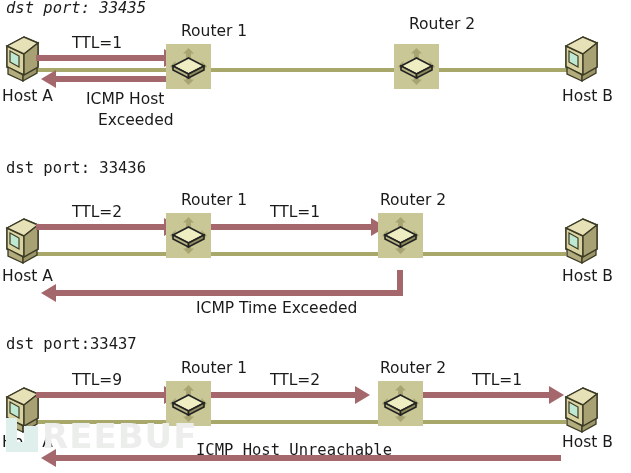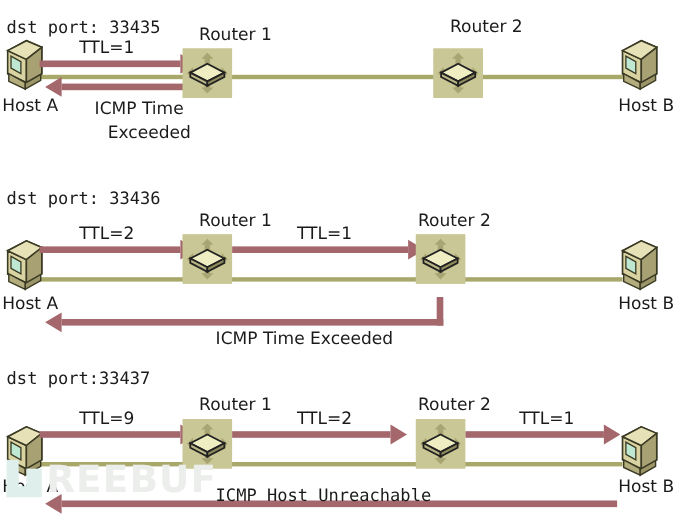--- a/index.html
+++ b/index.html
@@ -45,21 +45,21 @@
   .router{position:absolute;width:45px;height:45px;background:#c9c795;}
   .router svg{display:block;}
 </style>
 </head>
 <body>
 
 <div class="stage">
 
   <div>
 
-    <div class="lbl mono t16" style="left:6px;top:17px;">dst port: 33435</div>
+    <div class="lbl mono t16" style="left:6px;top:0;font-style:italic;">dst port: 33435</div>
 
     <div class="lbl sans t16" style="left:181px;top:23px;">Router 1</div>
 
     <div class="lbl sans t16" style="left:409px;top:16px;">Router 2</div>
 
     <div class="wire" style="left:36px;top:68px;width:560px;"></div>
 
     <div class="host" style="left:4px;top:34px;">
       <svg width="38" height="50" viewBox="0 0 38 50">
         <polygon points="3,12 20,3 34,9 34,33 20,41 3,33" fill="#bdb684" stroke="#3b3a24" stroke-width="1.4"></polygon>
@@ -72,21 +72,21 @@
       </svg>
     </div>
     <div class="lbl sans t16" style="left:2px;top:88px;">Host A</div>
 
     <div class="lbl sans t16" style="left:72px;top:35px;">TTL=1</div>
     <div class="abody" style="left:36px;top:55px;width:128px;"></div>
     <div class="ahead r" style="left:164px;top:49px;"></div>
 
     <div class="abody" style="left:56px;top:76px;width:116px;"></div>
     <div class="ahead l" style="left:41px;top:70px;"></div>
-    <div class="lbl sans t16" style="left:86px;top:91px;">ICMP Time</div>
+    <div class="lbl sans t16" style="left:86px;top:91px;">ICMP Host</div>
     <div class="lbl sans t16" style="left:98px;top:112px;">Exceeded</div>
 
     <div class="router" style="left:166px;top:44px;">
       <svg width="45" height="45" viewBox="0 0 45 45">
         <rect x="0" y="0" width="45" height="45" fill="#c9c795"></rect>
         <polygon points="22.5,4 28,9.5 25,9.5 25,35.5 28,35.5 22.5,41 17,35.5 20,35.5 20,9.5 17,9.5" fill="#a9a572"></polygon>
         <polygon points="4,22.5 9.5,17 9.5,20 35.5,20 35.5,17 41,22.5 35.5,28 35.5,25 9.5,25 9.5,28" fill="#a9a572"></polygon>
         <polygon points="22.5,14 38,22 22.5,30 7,22" fill="#efeec2" stroke="#222" stroke-width="1.6"></polygon>
         <polygon points="7,22 7,26 22.5,34 22.5,30" fill="#b9b584" stroke="#222" stroke-width="1.6"></polygon>
         <polygon points="22.5,30 38,22 38,26 22.5,34" fill="#8f8b5c" stroke="#222" stroke-width="1.6"></polygon>
@@ -113,21 +113,21 @@
         <polygon points="4,33 19,41 19,47 4,40" fill="#b3ac7c" stroke="#3b3a24" stroke-width="1.3"></polygon>
         <polygon points="19,41 33,33 33,39 19,47" fill="#9c9568" stroke="#3b3a24" stroke-width="1.3"></polygon>
         <polygon points="20,20 34,9 34,33 20,41" fill="#a8a173" stroke="#3b3a24" stroke-width="1.4"></polygon>
       </svg>
     </div>
     <div class="lbl sans t16" style="left:562px;top:88px;">Host B</div>
   </div>
 
   <div>
 
-    <div class="lbl mono t16" style="left:6px;top:172px;">dst port: 33436</div>
+    <div class="lbl mono t16" style="left:6px;top:160px;">dst port: 33436</div>
 
     <div class="lbl sans t16" style="left:181px;top:192px;">Router 1</div>
 
     <div class="lbl sans t16" style="left:380px;top:192px;">Router 2</div>
 
     <div class="wire" style="left:36px;top:252px;width:530px;"></div>
 
     <div class="host" style="left:4px;top:216px;">
       <svg width="38" height="50" viewBox="0 0 38 50">
         <polygon points="3,12 20,3 34,9 34,33 20,41 3,33" fill="#bdb684" stroke="#3b3a24" stroke-width="1.4"></polygon>

